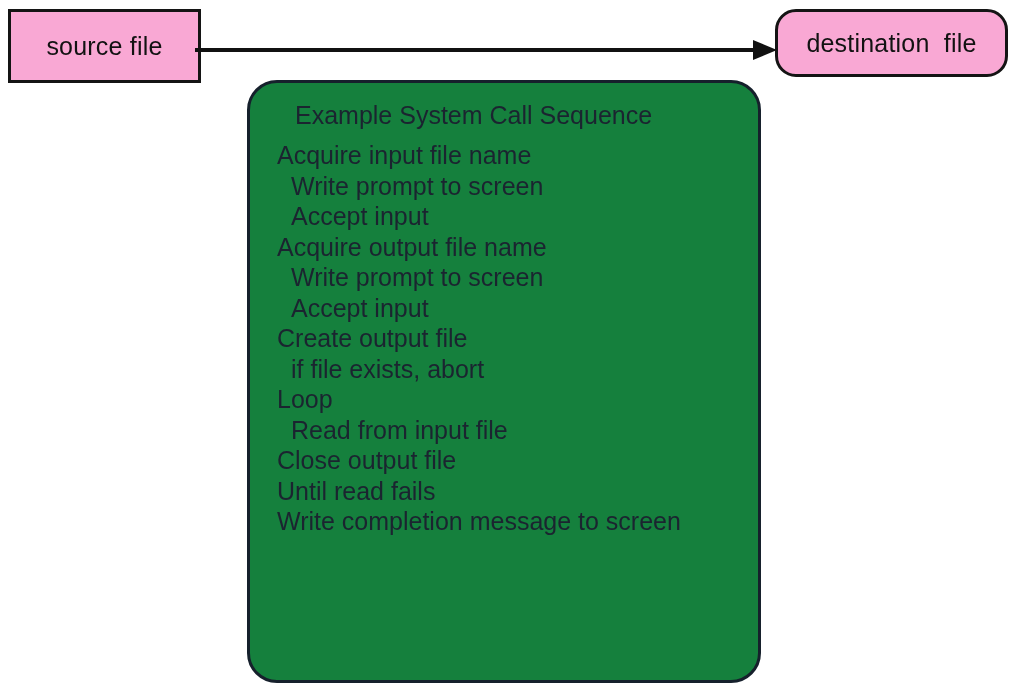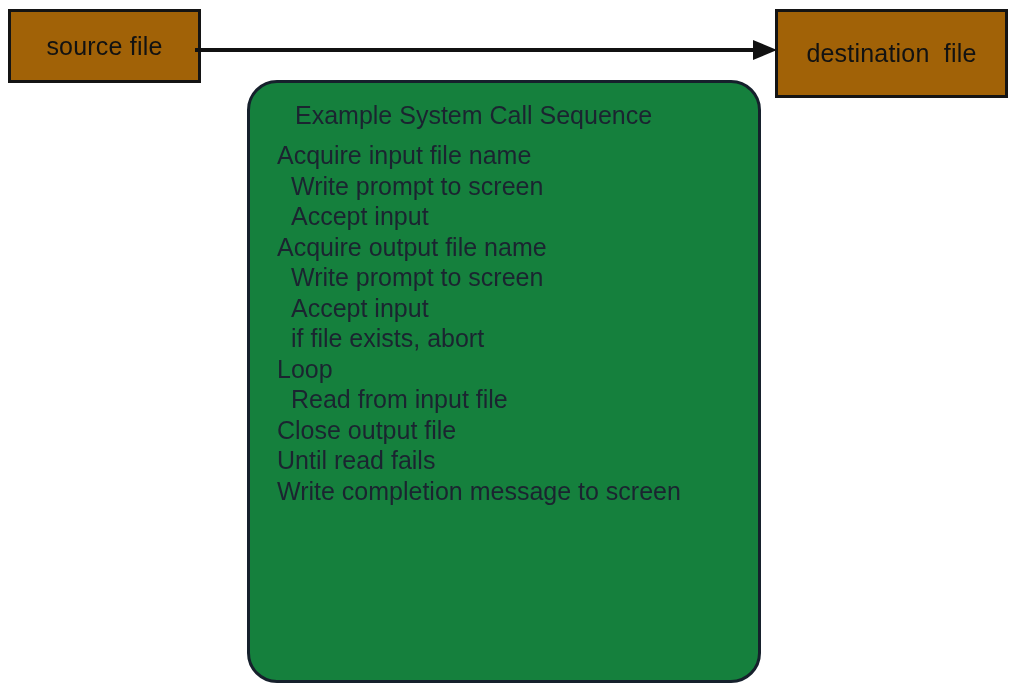--- a/index.html
+++ b/index.html
@@ -20,21 +20,21 @@
     position: absolute;
     left: 0;
     top: 0;
     width: 1024px;
     height: 693px;
   }
 
   
   .file-box {
     position: absolute;
-    background: #a16207;
+    background: #f9a8d4;
     border: 3px solid #141414;
     box-sizing: border-box;
     display: flex;
     align-items: center;
     justify-content: center;
     color: #121212;
     font-size: 25px;
     letter-spacing: 0.2px;
     white-space: pre;
   }
@@ -43,21 +43,22 @@
     left: 8px;
     top: 9px;
     width: 193px;
     height: 74px;
   }
 
   #destination-file-box {
     left: 775px;
     top: 9px;
     width: 233px;
-    height: 89px;
+    height: 68px;
+    border-radius: 21px;
   }
 
   
   #flow-arrow {
     position: absolute;
     left: 195px;
     top: 34px;
     width: 590px;
     height: 32px;
   }
@@ -124,20 +125,21 @@
 
   <div id="sequence-panel">
     <div id="sequence-title">Example System Call Sequence</div>
     <div id="sequence-steps">
         <div class="step-line">Acquire input file name</div>
         <div class="step-line indent-1">Write prompt to screen</div>
         <div class="step-line indent-1">Accept input</div>
         <div class="step-line">Acquire output file name</div>
         <div class="step-line indent-1">Write prompt to screen</div>
         <div class="step-line indent-1">Accept input</div>
+        <div class="step-line">Create output file</div>
         <div class="step-line indent-1">if file exists, abort</div>
         <div class="step-line">Loop</div>
         <div class="step-line indent-1">Read from input file</div>
         <div class="step-line">Close output file</div>
         <div class="step-line">Until read fails</div>
         <div class="step-line">Write completion message to screen</div>
       </div>
   </div>
 
 </div>

